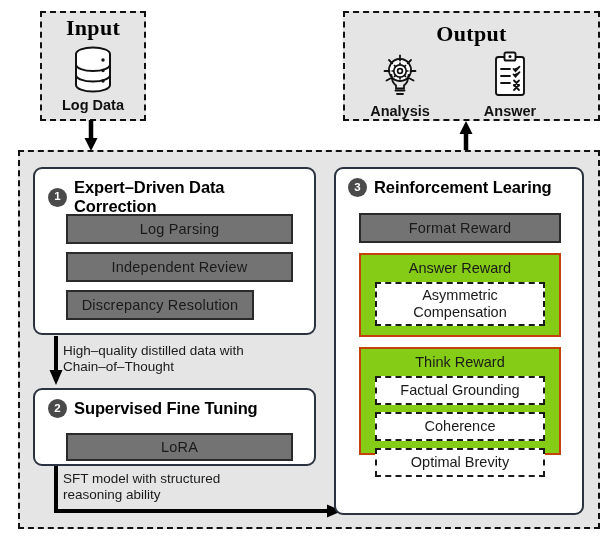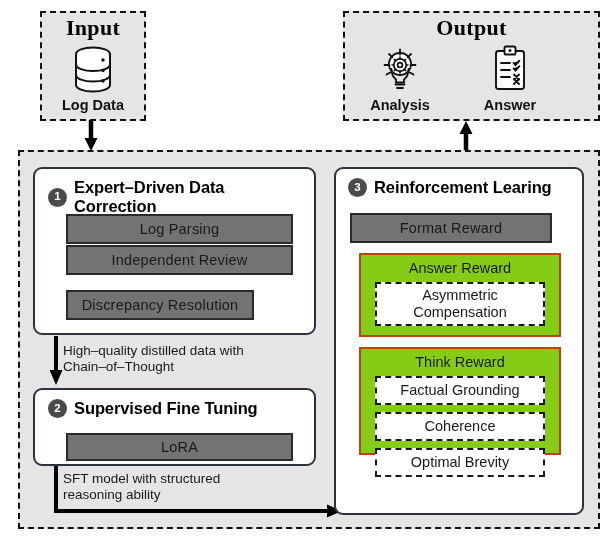--- a/index.html
+++ b/index.html
@@ -121,21 +121,21 @@
       <path d="M7 30 A17 6.5 0 0 0 41 30" fill="none" stroke="#111" stroke-width="2"></path>
       <circle cx="34" cy="15" r="1.7" fill="#111"></circle>
       <circle cx="34" cy="25.5" r="1.7" fill="#111"></circle>
       <circle cx="34" cy="36" r="1.7" fill="#111"></circle>
     </svg>
   </div>
   <div class="icon-cap">Log Data</div>
 </div>
 
 <div class="abs dashbox" style="left:343px; top:11px; width:257px; height:110px;">
-  <div class="serif-title" style="margin-top:2px;">Output</div>
+  <div class="serif-title" style="margin-top:8px;">Output</div>
   <div style="display:flex; justify-content:flex-start; align-items:flex-end; margin-top:2px;">
 
     <div style="width:110px;">
       <div style="display:flex;justify-content:center;">
         <svg width="54" height="52" viewBox="0 0 54 52">
           <g stroke="#111" stroke-width="1.8" fill="none" stroke-linecap="round">
             <path d="M27 32 a11 11 0 1 1 .001 0 Z" fill="#fff"></path>
             <path d="M18.5 26 q0 7 4.5 10.5 v3 h8 v-3 Q35.5 33 35.5 26"></path>
             <path d="M22.5 41.5 h9"></path>
             <path d="M24 45 h6"></path>
@@ -198,21 +198,21 @@
 </div>
 
 <div class="abs dashbox" style="left:18px; top:150px; width:582px; height:379px;"></div>
 
 <div class="abs roundbox" style="left:33px; top:167px; width:283px; height:168px; padding:9px 13px;">
   <div class="panel-head">
     <span class="badge">1</span>
     <span>Expert–Driven Data Correction</span>
   </div>
   <div class="graybox abs" style="left:31px; top:45px; width:227px; height:30px;">Log Parsing</div>
-  <div class="graybox abs" style="left:31px; top:76px; width:227px; height:30px;">Independent Review</div>
+  <div class="graybox abs" style="left:31px; top:83px; width:227px; height:30px;">Independent Review</div>
   <div class="graybox abs" style="left:31px; top:121px; width:188px; height:30px;">Discrepancy Resolution</div>
 </div>
 
 <div class="abs" style="left:44px; top:336px; width:24px; height:50px;">
   <svg width="24" height="50" viewBox="0 0 24 50">
     <path d="M12 0 V36" stroke="#000" stroke-width="4" fill="none"></path>
     <path d="M12 49 L5.5 34 H18.5 Z" fill="#000"></path>
   </svg>
 </div>
 <div class="abs flow-label" style="left:63px; top:343px; width:260px;">High–quality distilled data with
@@ -234,21 +234,21 @@
 </div>
 <div class="abs flow-label" style="left:63px; top:471px; width:260px;">SFT model with structured
 reasoning ability</div>
 
 <div class="abs roundbox" style="left:334px; top:167px; width:250px; height:348px; padding:9px 12px;">
   <div class="panel-head">
     <span class="badge">3</span>
     <span>Reinforcement Learing</span>
   </div>
 
-  <div class="graybox abs" style="left:14px; top:44px; width:202px; height:30px;">Format Reward</div>
+  <div class="graybox abs" style="left:23px; top:44px; width:202px; height:30px;">Format Reward</div>
 
   <div class="graywrap abs" style="left:23px; top:84px; width:202px; height:84px;">
     <div class="wrap-title">Answer Reward</div>
     <div class="inner-dash" style="margin:2px 14px 6px 14px; height:44px;">Asymmetric
 Compensation</div>
   </div>
 
   <div class="graywrap abs" style="left:23px; top:178px; width:202px; height:108px;">
     <div class="wrap-title">Think Reward</div>
     <div class="inner-dash" style="margin:2px 14px 7px 14px; height:29px;">Factual Grounding</div>

